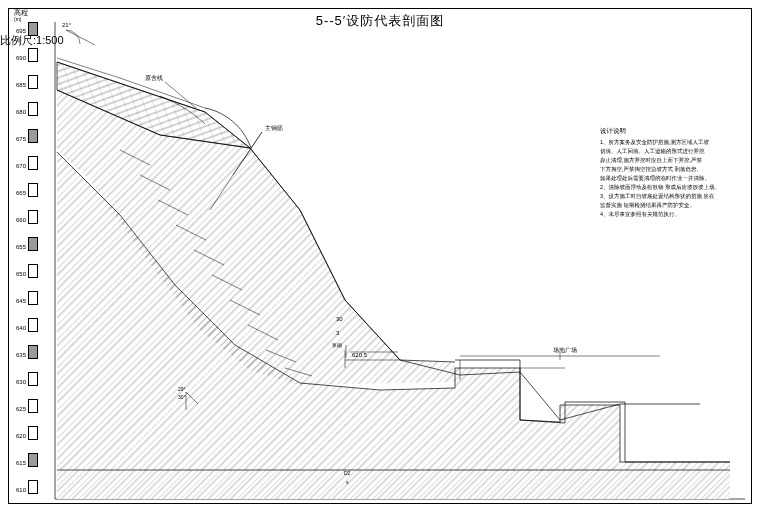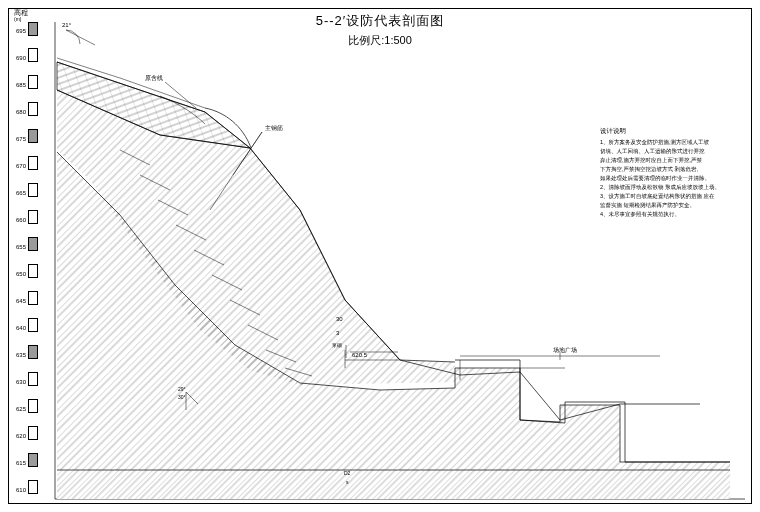--- a/index.html
+++ b/index.html
@@ -16,21 +16,21 @@
   .frame{
     position:absolute;left:8px;top:8px;width:744px;height:496px;
     border:1px solid #000;
     box-sizing:border-box;
   }
   .title-main{
     position:absolute;left:0;top:12px;width:760px;text-align:center;
     font-size:13px;color:#000;letter-spacing:1px;
   }
   .title-scale{
-    position:absolute;left:0;top:33px;width:760px;text-align:center;
+    position:absolute;left:0;top:33px;width:760px;
     font-size:11px;color:#000;
   }
   .axis-label{
     position:absolute;font-size:6px;color:#000;text-align:right;
   }
   .axis-title{
     position:absolute;left:14px;top:8px;font-size:7px;color:#000;
   }
   .axis-unit{
     position:absolute;left:14px;top:16px;font-size:5px;color:#000;
@@ -56,21 +56,21 @@
   .ln-thin{stroke:#000;fill:none;stroke-width:0.5;}
   .lead{stroke:#000;fill:none;stroke-width:0.5;}
 </style>
 </head>
 <body>
 
 <div id="sheet">
 
   <div class="frame"></div>
 
-  <div class="title-main">5--2′设防代表剖面图</div>
+  <div class="title-main">5--5′设防代表剖面图</div>
   <div class="title-scale">比例尺:1:500</div>
 
   <div class="axis-title">高程</div>
   <div class="axis-unit">(m)</div>
 
   <svg viewBox="0 0 760 512">
     <defs>
       <pattern id="rockPat" width="9" height="6" patternUnits="userSpaceOnUse" patternTransform="rotate(-20)">
         <path d="M0 3 L9 3" stroke="#000" stroke-width="0.35"></path>
         <path d="M0 0 L0 6" stroke="#000" stroke-width="0.2"></path>

